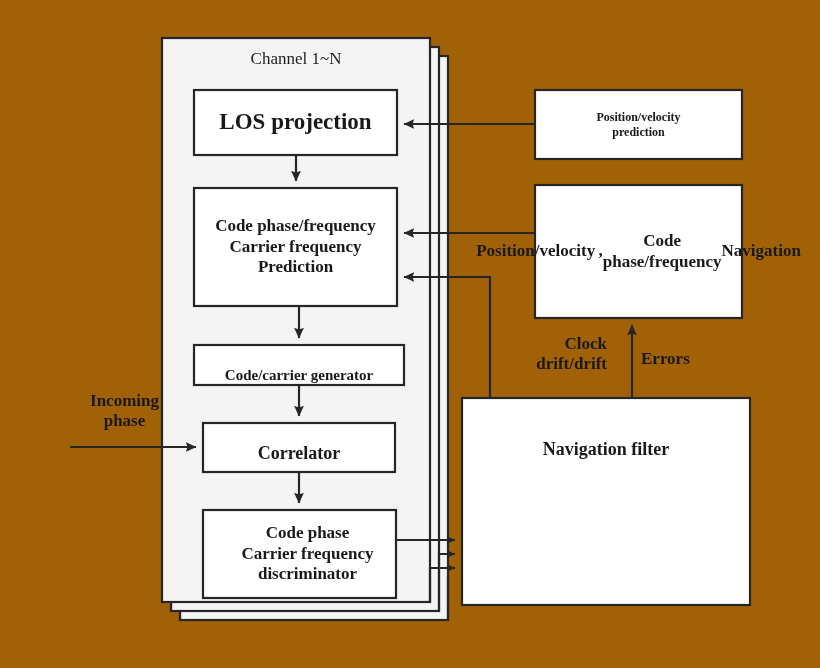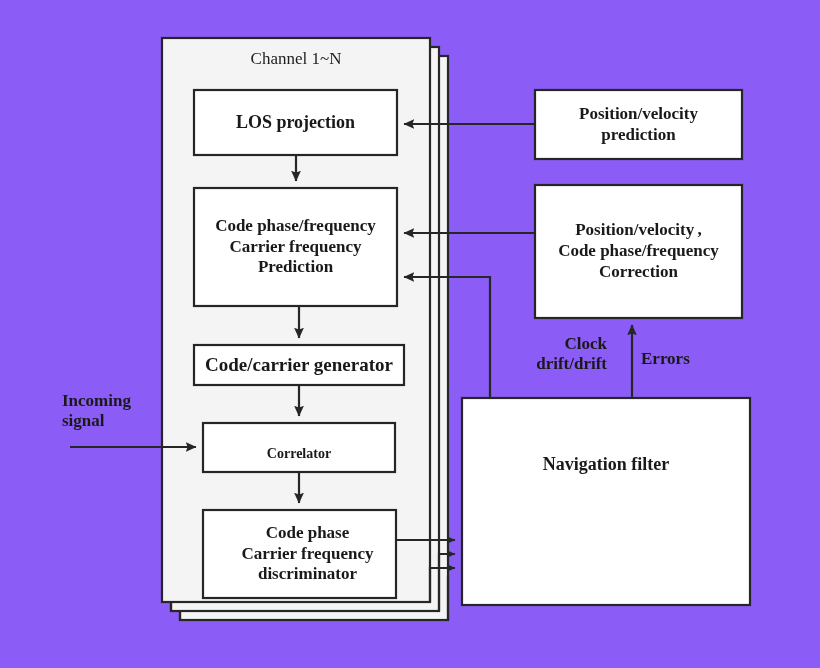--- a/index.html
+++ b/index.html
@@ -1,26 +1,26 @@
 <!DOCTYPE html>
 <html><head>
 <meta charset="utf-8">
 <style>
   html,body{margin:0;padding:0;background:#f4f4f4;}
   body{width:820px;height:668px;font-family:"Liberation Serif",serif;}
-  #stage{position:relative;width:820px;height:668px;background:#8b5cf6;overflow:hidden;}
+  #stage{position:relative;width:820px;height:668px;background:#a16207;overflow:hidden;}
   svg#diagram{position:absolute;left:0;top:0;width:820px;height:668px;}
   .box-label{
     position:absolute;display:flex;align-items:center;justify-content:center;
     text-align:center;font-family:"Liberation Serif",serif;font-weight:bold;
     color:#191919;line-height:1.22;pointer-events:none;
   }
   .free-label{
     position:absolute;font-family:"Liberation Serif",serif;font-weight:bold;
-    color:#191919;text-align:left;line-height:1.2;
+    color:#191919;text-align:center;line-height:1.2;
   }
   .title-label{
     position:absolute;font-family:"Liberation Serif",serif;font-weight:normal;
     color:#1d1d1d;text-align:center;
   }
 </style>
 </head>
 <body>
 
 <div id="stage">
@@ -71,54 +71,54 @@
       <path d="M430,602 L430,568 L455,568" marker-end="url(#ahs)"></path>
 
       <path d="M171,602 L171,611 L439,611"></path>
       <path d="M180,611 L180,620 L448,620 L448,576"></path>
 
     </g>
   </svg>
 
   <div class="title-label" style="left:162px;top:49px;width:268px;font-size:17px;">Channel 1~N</div>
 
-  <div class="box-label" style="left:194px;top:90px;width:203px;height:65px;font-size:18px;">LOS projection</div>
+  <div class="box-label" style="left:194px;top:90px;width:203px;height:65px;font-size:23px;">LOS projection</div>
 
   <div class="box-label" style="left:194px;top:188px;width:203px;height:118px;font-size:17px;flex-direction:column;">
     <span>Code phase/frequency</span>
     <span>Carrier frequency</span>
     <span>Prediction</span>
   </div>
 
-  <div class="box-label" style="left:194px;top:345px;width:210px;height:40px;font-size:19px;">Code/carrier generator</div>
+  <div class="box-label" style="left:194px;top:355px;width:210px;height:40px;font-size:15px;">Code/carrier generator</div>
 
-  <div class="box-label" style="left:203px;top:423px;width:192px;height:62px;font-size:14px;border-radius:18px;">Correlator</div>
+  <div class="box-label" style="left:203px;top:423px;width:192px;height:62px;font-size:18px;border-radius:18px;">Correlator</div>
 
   <div class="box-label" style="left:203px;top:510px;width:209px;height:88px;font-size:17px;flex-direction:column;align-items:center;">
     <span>Code phase</span>
     <span>Carrier frequency</span>
     <span>discriminator</span>
   </div>
 
-  <div class="box-label" style="left:535px;top:90px;width:207px;height:69px;font-size:17px;flex-direction:column;">
+  <div class="box-label" style="left:535px;top:90px;width:207px;height:69px;font-size:12px;flex-direction:column;">
     <span>Position/velocity</span>
     <span>prediction</span>
   </div>
 
-  <div class="box-label" style="left:535px;top:185px;width:207px;height:133px;font-size:17px;flex-direction:column;">
+  <div class="box-label" style="left:535px;top:185px;width:207px;height:133px;font-size:17px;">
     <span>Position/velocity ,</span>
     <span>Code phase/frequency</span>
-    <span>Correction</span>
+    <span>Navigation</span>
   </div>
 
-  <div class="box-label" style="left:462px;top:392px;width:288px;height:145px;font-size:18px;">Navigation filter</div>
+  <div class="box-label" style="left:462px;top:377px;width:288px;height:145px;font-size:18px;">Navigation filter</div>
 
   <div class="free-label" style="left:62px;top:391px;width:125px;font-size:17px;">
     <span>Incoming</span><br>
-    <span>signal</span>
+    <span>phase</span>
   </div>
 
   <div class="free-label" style="left:497px;top:334px;width:110px;font-size:17px;text-align:right;">
     <span>Clock</span><br>
     <span>drift/drift</span>
   </div>
 
   <div class="free-label" style="left:641px;top:349px;width:80px;font-size:17px;text-align:left;">Errors</div>
 
 </div>

